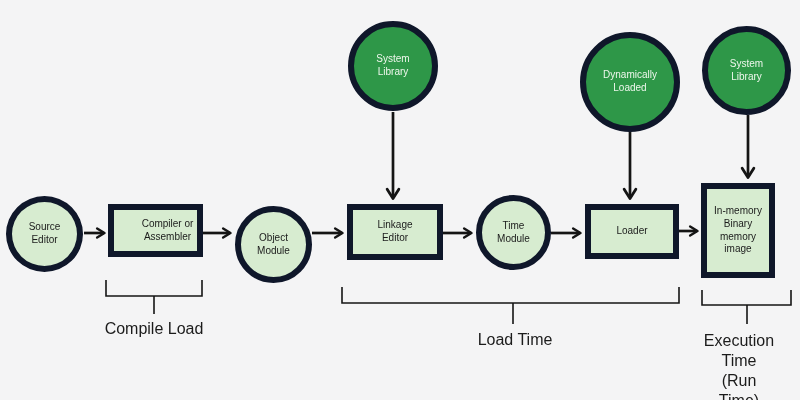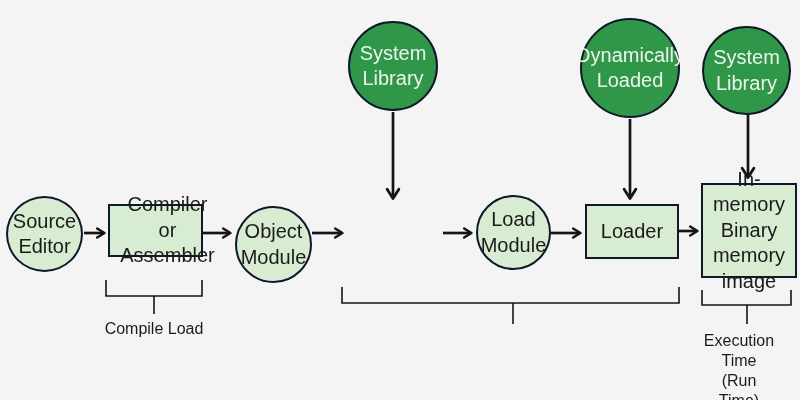--- a/index.html
+++ b/index.html
@@ -6,22 +6,22 @@
   .stage {
     position:relative; width:800px; height:400px;
     background:#f4f4f5;
     font-family:"Liberation Sans", sans-serif;
     color:#1b1b1b; overflow:hidden;
   }
   .layer { position:absolute; left:0; top:0; width:800px; height:400px; }
   .node {
     position:absolute; display:flex; align-items:center; justify-content:center;
     text-align:center; white-space:pre-line;
-    font-size:20px; line-height:1.27;
-    border:2px solid #0f172a; box-sizing:border-box;
+    font-size:10px; line-height:1.27;
+    border:6px solid #0f172a; box-sizing:border-box;
     background:#d7ecd0;
   }
   .round { border-radius:50%; }
   .dark  { background:#2e9748; color:#eef7ec; }
   .phase {
     position:absolute; transform:translateX(-50%);
     text-align:center; font-size:16px; line-height:1.26; white-space:pre-line;
   }
 </style>
 </head>
@@ -62,39 +62,42 @@
 
   <div class="node round" style="left:6px; top:196px; width:77px; height:76px;">Source
 Editor</div>
 
   <div class="node" style="left:108px; top:204px; width:95px; height:53px;padding-left:24px;">Compiler or
 Assembler</div>
 
   <div class="node round" style="left:235px; top:206px; width:77px; height:77px;">Object
 Module</div>
 
+  <div class="node" style="left:347px; top:204px; width:96px; height:56px;">Linkage
+Editor</div>
 
-  <div class="node round" style="left:476px; top:195px; width:75px; height:75px;">Load
+  <div class="node round" style="left:476px; top:195px; width:75px; height:75px;">Time
 Module</div>
 
   <div class="node" style="left:585px; top:204px; width:94px; height:55px;">Loader</div>
 
-  <div class="node" style="left:701px; top:183px; width:96px; height:95px;">In-memory
+  <div class="node" style="left:701px; top:183px; width:74px; height:95px;">In-memory
 Binary
 memory
 image</div>
 
   <div class="node round dark" style="left:348px; top:21px; width:90px; height:90px;">System
 Library</div>
 
-  <div class="node round dark" style="left:580px; top:18px; width:100px; height:100px;">Dynamically
+  <div class="node round dark" style="left:580px; top:32px; width:100px; height:100px;">Dynamically
 Loaded</div>
 
   <div class="node round dark" style="left:702px; top:26px; width:89px; height:89px;">System
 Library</div>
 
   <div class="phase" style="left:154px; top:319px;">Compile Load</div>
 
+  <div class="phase" style="left:515px; top:330px;">Load Time</div>
 
   <div class="phase" style="left:739px; top:331px;">Execution Time
 (Run Time)</div>
 
 </div>
 
 </body></html>

